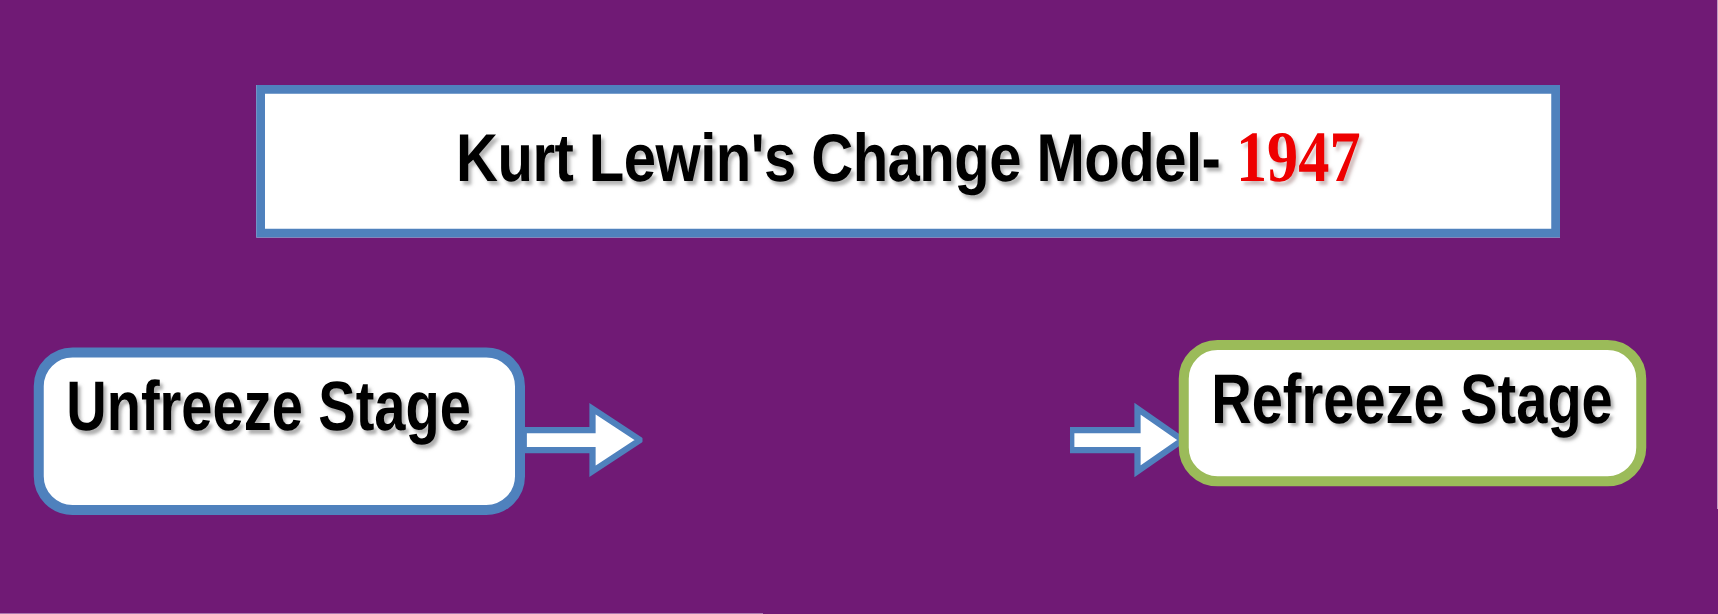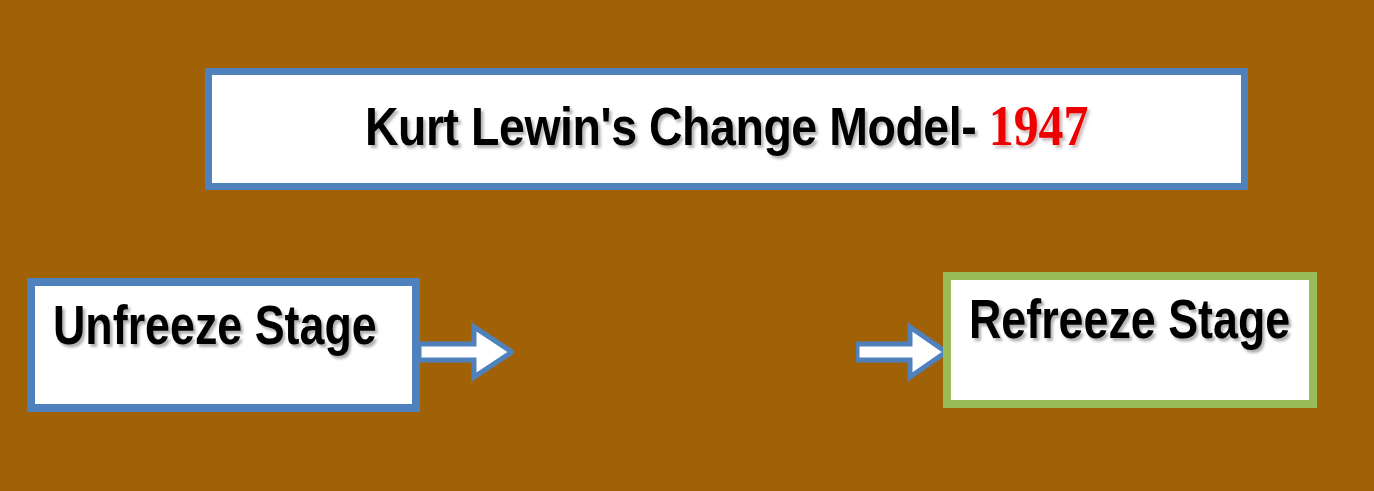--- a/index.html
+++ b/index.html
@@ -15,21 +15,21 @@
     overflow: hidden;
     font-family: "Liberation Sans", "DejaVu Sans", sans-serif;
     -webkit-font-smoothing: antialiased;
   }
 
   #canvas {
     position: absolute;
     left: 0; top: 0;
     width: 1374px;
     height: 491px;
-    background: #a16207;
+    background: #701a75;
   }
 
   
   .title-box {
     position: absolute;
     left: 205px;
     top: 68px;
     width: 1043px;
     height: 122px;
     box-sizing: border-box;
@@ -60,20 +60,21 @@
     letter-spacing: 0px;
     text-shadow: 3px 3px 3px rgba(160,120,120,0.5);
   }
 
   
   .stage-box {
     position: absolute;
     box-sizing: border-box;
     background: #ffffff;
     overflow: hidden;
+    border-radius: 31px;
   }
   .stage-label {
     position: absolute;
     left: 18px;
     top: 10px;
     font-family: "Liberation Sans Narrow", "Liberation Sans", "DejaVu Sans Condensed", sans-serif;
     font-weight: 700;
     font-size: 56px;
     line-height: 1.05;
     color: #000000;
@@ -94,21 +95,21 @@
     left: 510px;
     top: 277px;
     width: 348px;
     height: 141px;
     border: 8px solid #c0504d;
   }
   #stage-refreeze {
     left: 943px;
     top: 272px;
     width: 374px;
-    height: 136px;
+    height: 117px;
     border: 8px solid #9bbb59;
   }
 
   
   .block-arrow {
     position: absolute;
     top: 322px;
     height: 60px;
   }
   #arrow-1 { left: 418px; width: 96px; }

